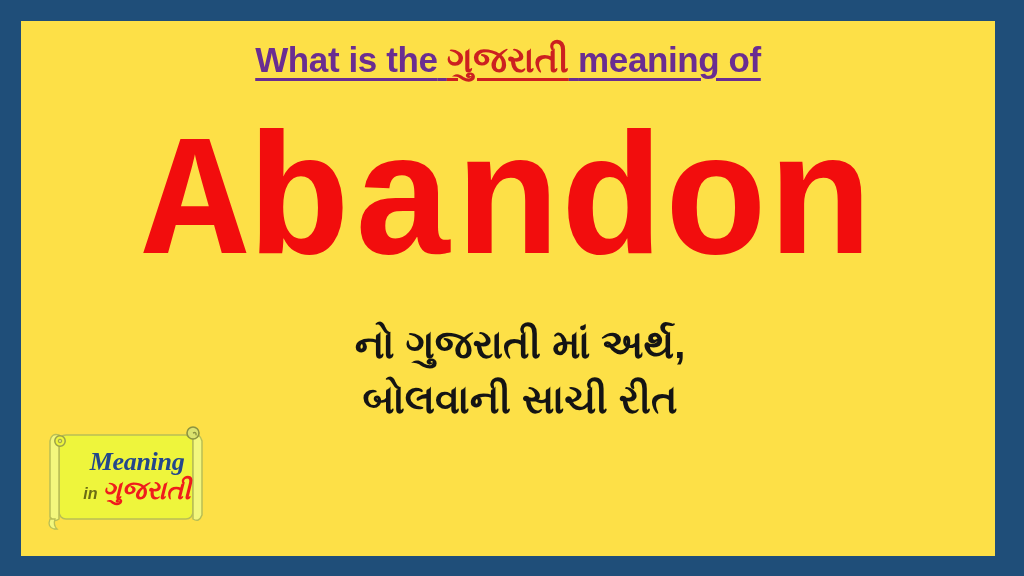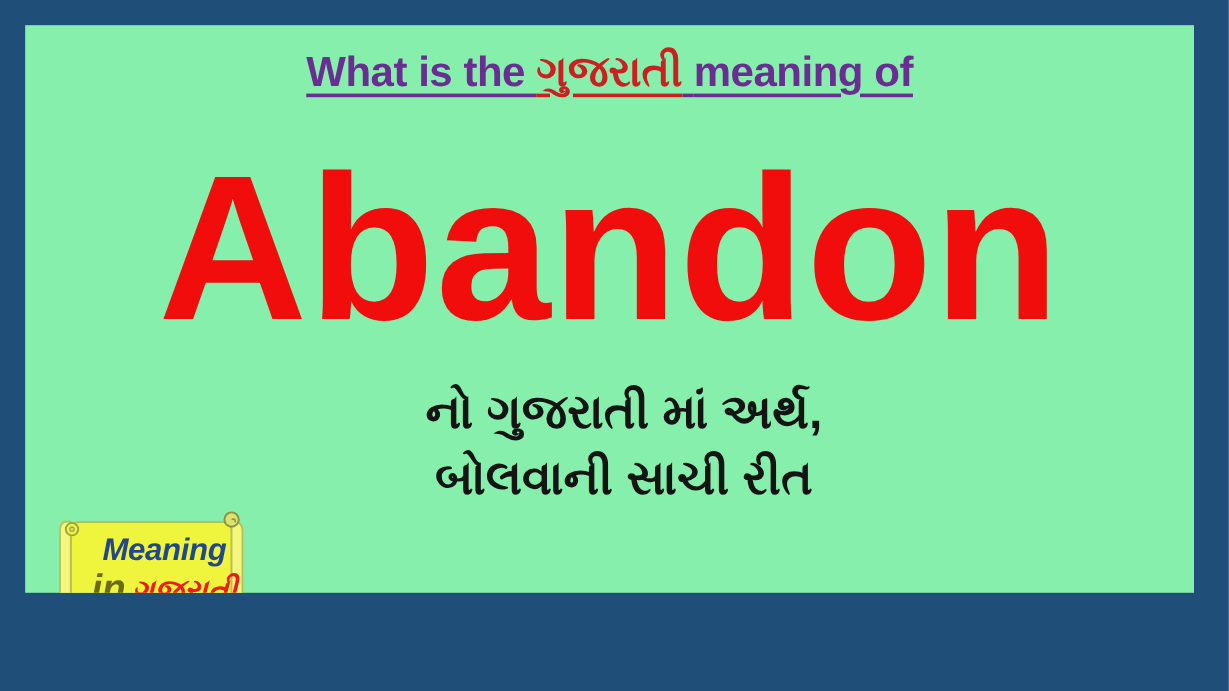--- a/index.html
+++ b/index.html
@@ -20,22 +20,22 @@
     height: 576px;
     box-sizing: border-box;
     background: #1f4e79;
   }
 
   #inner {
     position: absolute;
     left: 21px;
     top: 21px;
     width: 974px;
-    height: 473px;
-    background: #86efac;
+    height: 535px;
+    background: #fde047;
     overflow: hidden;
   }
 
   
   #title-line {
     position: absolute;
     left: 0;
     top: 21px;
     width: 974px;
     text-align: center;
@@ -62,21 +62,21 @@
   }
 
   
   #main-word {
     position: absolute;
     left: 0;
     top: 94px;
     width: 974px;
     text-align: center;
     color: #f20d0d;
-    font-family: Liberation Sans, sans-serif;
+    font-family: Liberation Mono, monospace;
     font-weight: bold;
     font-size: 172px;
     line-height: 1.08;
     letter-spacing: 1px;
     white-space: nowrap;
   }
 
   
   #meaning-block {
     position: absolute;
@@ -136,28 +136,28 @@
     align-items: center;
     line-height: 1.12;
   }
   .logo-row {
     white-space: nowrap;
     font-style: italic;
     font-weight: bold;
   }
   .lg-meaning {
     color: #23478c;
-    font-family: Liberation Sans, sans-serif;
+    font-family: Liberation Serif, serif;
     font-size: 26px;
     letter-spacing: -0.3px;
   }
   .lg-in {
     color: #6b6b15;
     font-family: "Liberation Sans", sans-serif;
-    font-size: 32px;
+    font-size: 16px;
     margin-right: 5px;
   }
   .lg-guj {
     color: #ef1c1c;
     font-family: "Liberation Sans", sans-serif;
     font-size: 26px;
     font-style: italic;
   }
 </style>
 </head>

